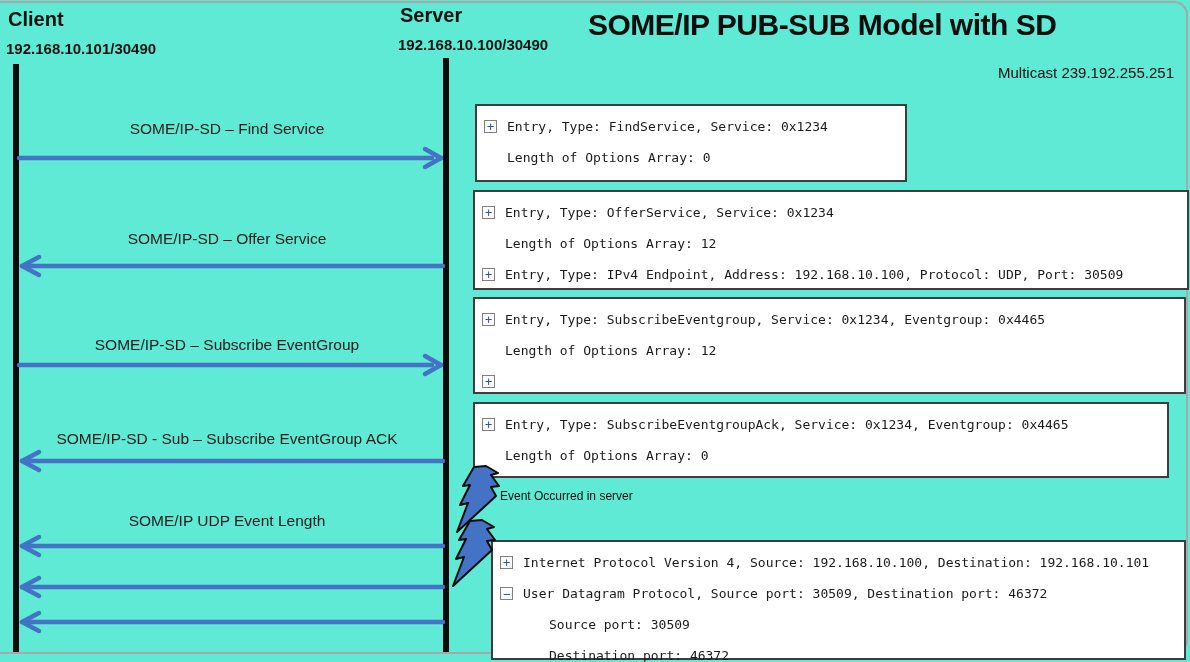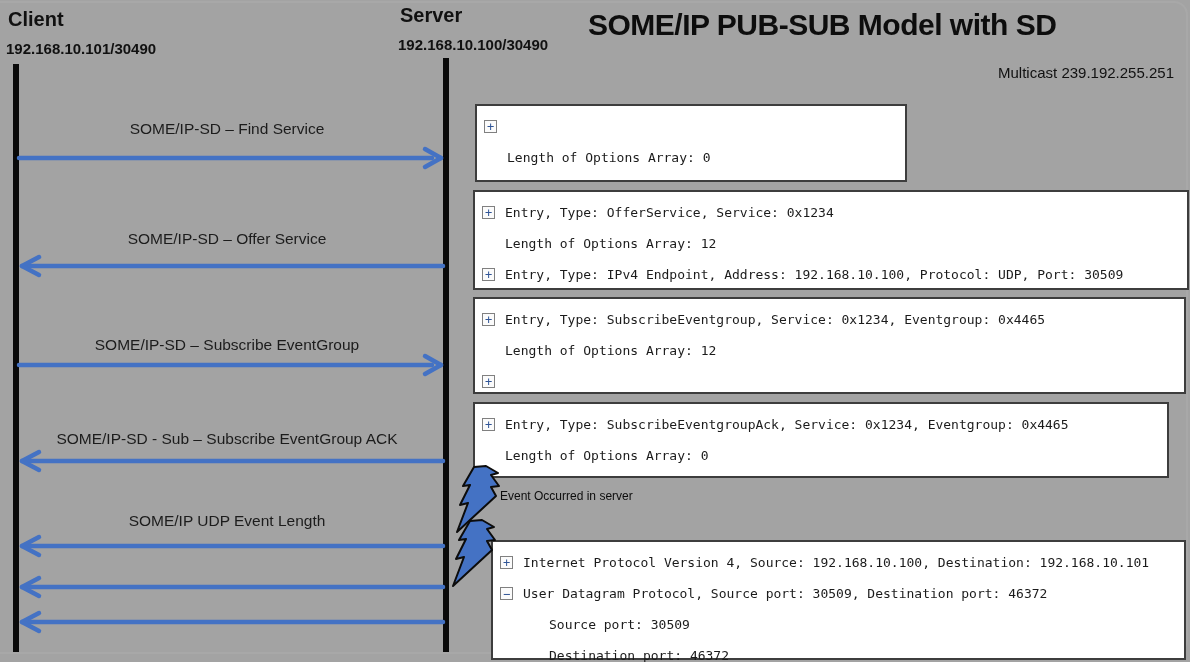--- a/index.html
+++ b/index.html
@@ -1,17 +1,17 @@
 <!DOCTYPE html>
 <html><head>
 <meta charset="utf-8">
 <style>
   html,body{margin:0;padding:0;background:#fff;}
   #stage{
-    position:relative;width:1190px;height:662px;background:#a3a3a3;
+    position:relative;width:1190px;height:662px;background:#5eead4;
     overflow:hidden;font-family:"Liberation Sans",sans-serif;color:#1a1a1a;
   }
   
   .frame{
     position:absolute;left:-24px;top:1px;right:2px;bottom:8px;
     border:2px solid #a8a8a8;border-radius:14px;pointer-events:none;
   }
   .lifeline{position:absolute;background:#0a0a0a;width:6px;}
   #client-line{left:13px;top:64px;height:588px;}
   #server-line{left:443px;top:58px;height:594px;}
@@ -100,20 +100,21 @@
       <div class="msg-label" style="top: 230px;">SOME/IP-SD – Offer Service</div>
       <div class="msg-label" style="top: 336px;">SOME/IP-SD – Subscribe EventGroup</div>
       <div class="msg-label" style="top: 430px;">SOME/IP-SD - Sub – Subscribe EventGroup ACK</div>
       <div class="msg-label" style="top: 512px;">SOME/IP UDP Event Length</div>
     </div>
 
   <div id="packets">
       <div class="packet" style="left: 475px; top: 104px; width: 432px; height: 78px;">
         <div class="prow ind0">
           <span class="expander">+</span>
+          <span class="ptext">Entry, Type: FindService, Service: 0x1234</span>
         </div>
         <div class="prow ind1">
           <span class="expander"></span>
           <span class="ptext">Length of Options Array: 0</span>
         </div>
       </div>
       <div class="packet" style="left: 473px; top: 190px; width: 716px; height: 100px;">
         <div class="prow ind0">
           <span class="expander">+</span>
           <span class="ptext">Entry, Type: OfferService, Service: 0x1234</span>

